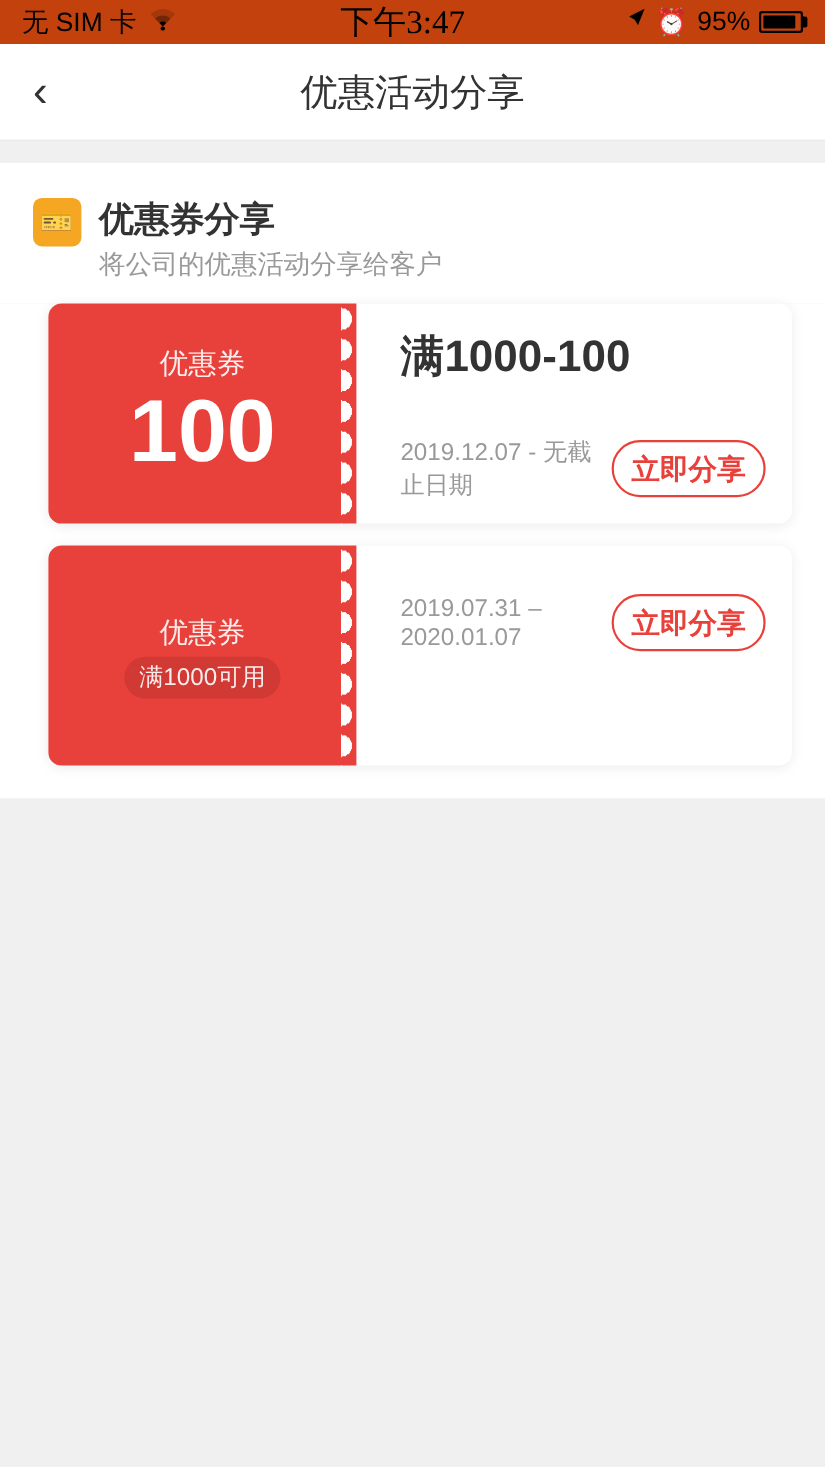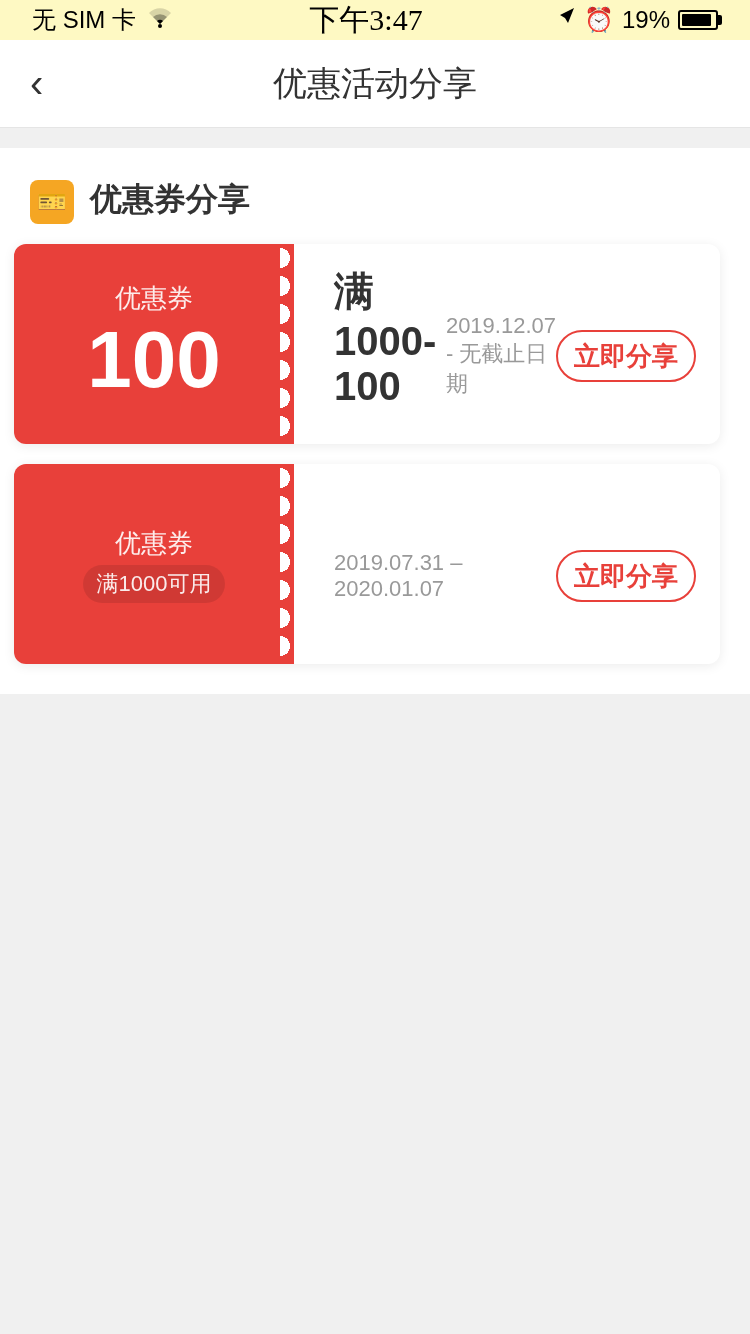--- a/index.html
+++ b/index.html
@@ -9,25 +9,25 @@
       min-height: 1334px;
       background: #f0f0f0;
       font-family: -apple-system, "PingFang SC", "Helvetica Neue", Arial, sans-serif;
       font-size: 28px;
     }
 
     
     .status-bar {
       width: 750px;
       height: 40px;
-      background: #fef9c3;
+      background: #c2410c;
       display: flex;
       align-items: center;
       justify-content: space-between;
-      padding: 0 32px;
+      padding: 0 20px;
       font-size: 24px;
       font-weight: 500;
     }
     .status-left {
       display: flex;
       align-items: center;
       gap: 10px;
       font-size: 24px;
     }
     .status-center {
@@ -130,21 +130,21 @@
       color: #333;
     }
     .section-subtitle {
       font-size: 24px;
       color: #999;
     }
 
     
     .coupons-container {
       background: #fff;
-      padding: 0 30px 30px 14px;
+      padding: 0 30px 30px 44px;
       display: flex;
       flex-direction: column;
       gap: 20px;
     }
 
     
     .coupon-card {
       width: 100%;
       height: 200px;
       background: #fff;
@@ -197,21 +197,21 @@
       background: rgba(0,0,0,0.1);
       padding: 4px 14px;
       border-radius: 20px;
     }
 
     
     .coupon-right {
       flex: 1;
       padding: 20px 24px 20px 40px;
       display: flex;
-      flex-direction: row;
+      flex-direction: column;
       justify-content: space-between;
     }
     .coupon-name {
       font-size: 40px;
       font-weight: 700;
       color: #333;
     }
     .coupon-bottom {
       display: flex;
       align-items: center;
@@ -261,40 +261,41 @@
     </span>
   </div>
   <div class="status-center">下午3:47</div>
   <div class="status-right">
     <span>
       <svg width="18" height="22" viewBox="0 0 18 22">
         <path d="M16 2L2 9l5 3 3 5z" fill="#000"></path>
       </svg>
     </span>
     <span>⏰</span>
-    <span>19%</span>
+    <span>95%</span>
     <div class="battery-icon">
       <div class="battery-fill"></div>
     </div>
   </div>
 </div>
 
 <div class="nav-bar">
   <span class="nav-back">‹</span>
   <span class="nav-title">优惠活动分享</span>
 </div>
 
 <div class="section-divider"></div>
 
 <div class="section-header">
   <div class="section-icon">
     <span>🎫</span>
   </div>
   <div class="section-text-group">
     <span class="section-title">优惠券分享</span>
+    <span class="section-subtitle">将公司的优惠活动分享给客户</span>
   </div>
 </div>
 
 <div class="coupons-container">
 
   <div class="coupon-card">
     <div class="coupon-left">
       <span class="coupon-label">优惠券</span>
       <span class="coupon-amount">100</span>
     </div>

